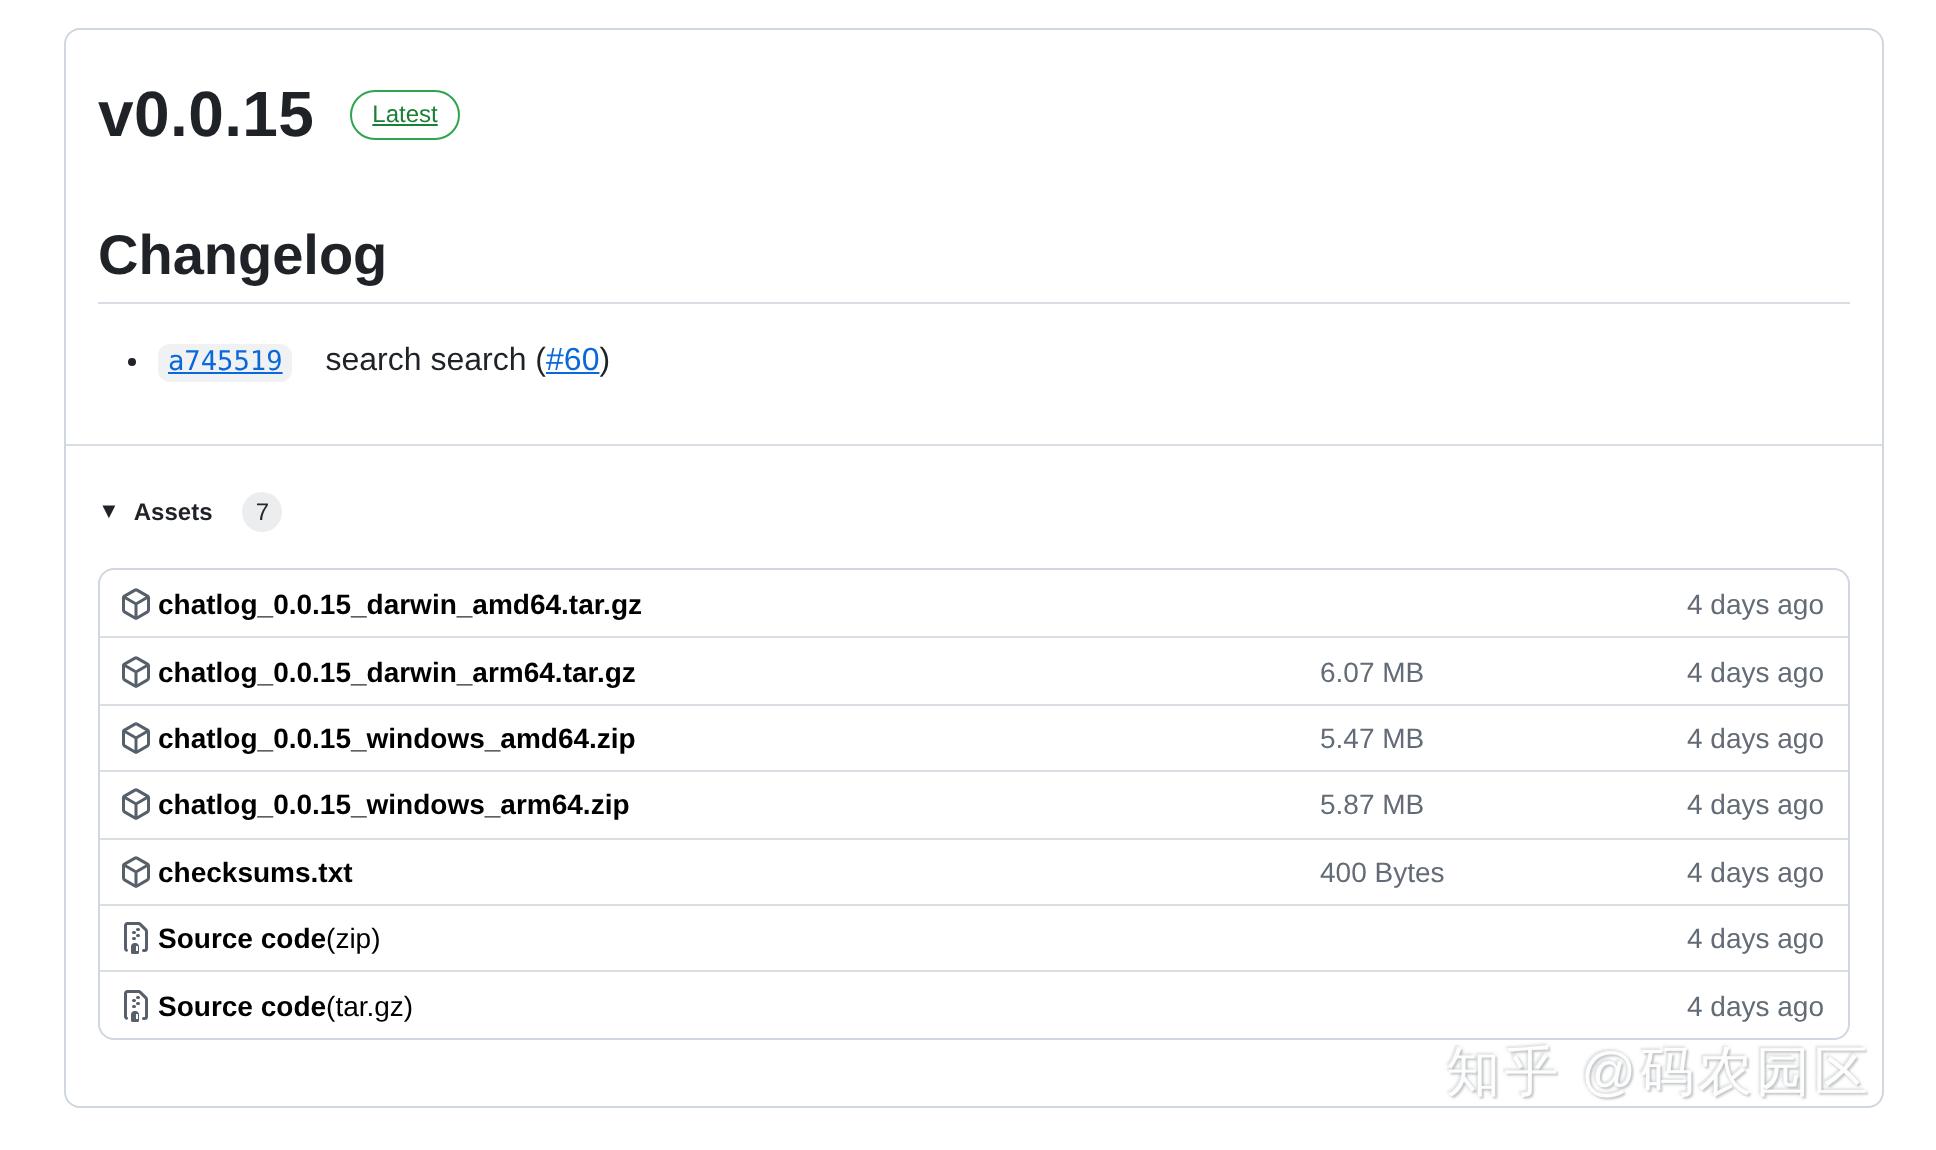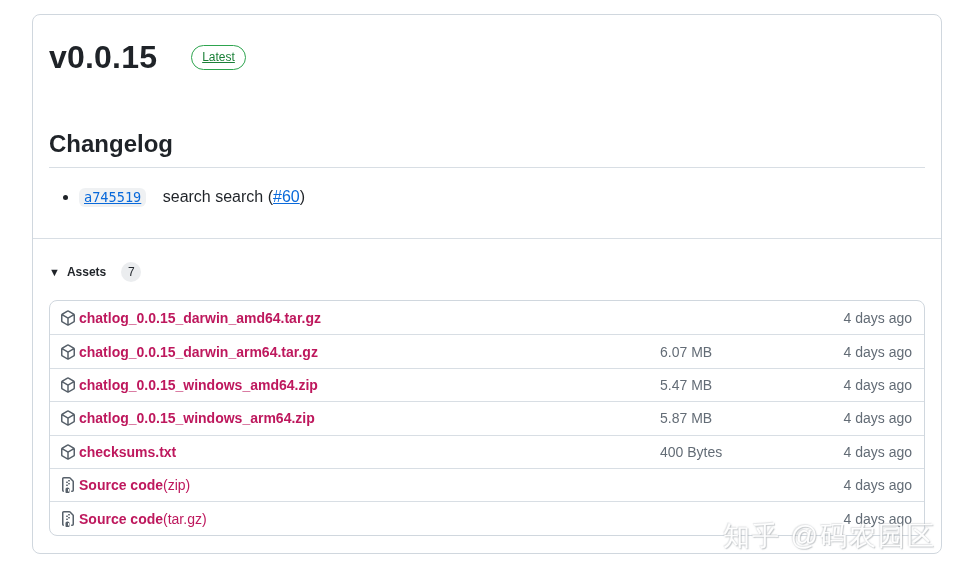--- a/index.html
+++ b/index.html
@@ -11,33 +11,33 @@
   }
   .card {
     position: absolute;
     left: 32px; top: 14px;
     width: 910px; height: 540px;
     background: #ffffff;
     border: 1px solid #d0d7de;
     border-radius: 8px;
   }
   .release-body { padding: 24px 16px 0; }
-  .release-header { display: flex; align-items: center; gap: 34px; height: 36px; }
+  .release-header { display: flex; align-items: center; gap: 18px; height: 36px; }
   .release-version { font-size: 32px; font-weight: 700; letter-spacing: 0.2px; color: #1f2328; }
   .badge-latest {
     display: inline-flex; align-items: center;
     border: 1px solid #2da44e; color: #1a7f37;
     border-radius: 999px; padding: 2px 10px 3px;
     font-size: 12px; font-weight: 500; line-height: 18px;
     background: #ffffff;
     text-decoration: underline;
   }
   .changelog-heading {
-    margin-top: 54px;
-    font-size: 24px; font-weight: 700; line-height: 30px;
+    margin-top: 38px;
+    font-size: 28px; font-weight: 700; line-height: 30px;
     padding-bottom: 8px;
     border-bottom: 1px solid #d8dee4;
   }
   .changelog-list { margin: 16px 0 0; padding-left: 30px; list-style: disc; }
   .changelog-list li { font-size: 16px; line-height: 25px; color: #1f2328; }
   .commit-link {
     font-family: "DejaVu Sans Mono", "Liberation Mono", monospace;
     font-size: 13.6px;
     color: #0969da; text-decoration: underline;
     background: rgba(175,184,193,0.2);
@@ -74,21 +74,21 @@
     display: flex; align-items: center;
     height: 33.4px;
     padding: 0 12px 0 10px;
     border-top: 1px solid #d8dee4;
     font-size: 14px;
   }
   .asset-row:first-child { border-top: none; }
   .asset-link {
     display: inline-flex; align-items: flex-start;
     width: 600px; min-width: 0;
-    color: #be185d; text-decoration: none;
+    color: #000000; text-decoration: none;
   }
   .icon { display: inline-flex; width: 16px; height: 16px; margin-right: 3px; color: #57606a; flex: 0 0 16px; }
   .icon svg { width: 16px; height: 16px; fill: currentColor; }
   .asset-name { font-weight: 700; white-space: nowrap; }
   .asset-suffix { font-weight: 400; white-space: nowrap; }
   .asset-size { width: 150px; color: #636c76; flex: 0 0 150px; }
   .asset-age { margin-left: auto; color: #636c76; }
   .watermark {
     position: absolute;
     right: 32px; top: 518px;

